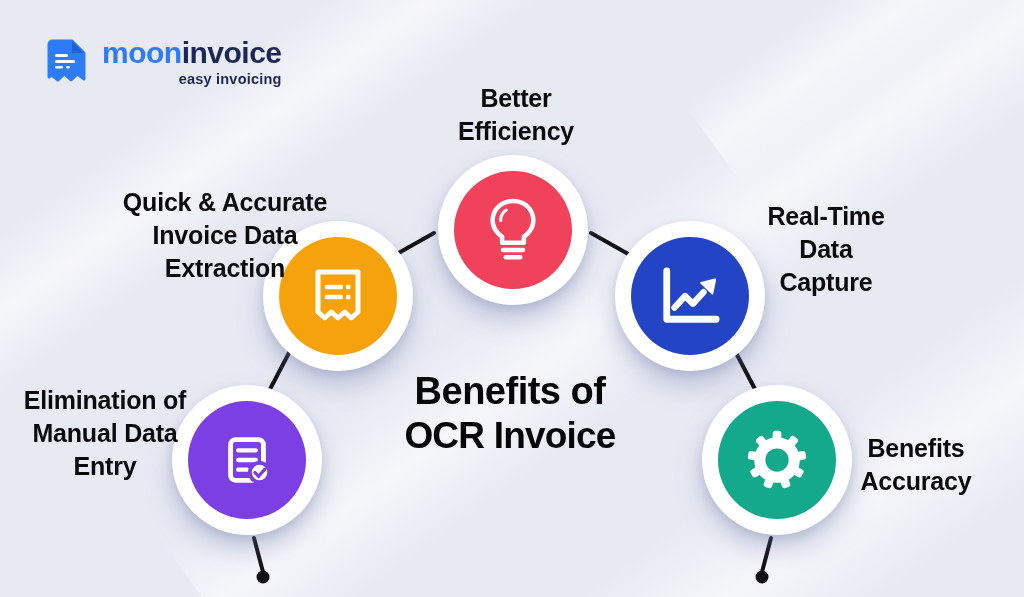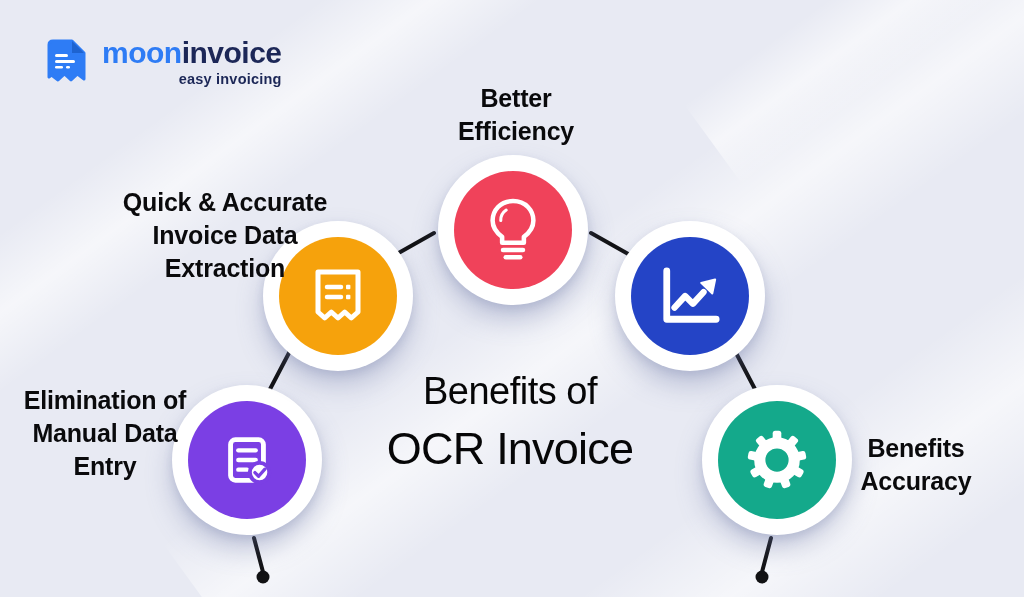--- a/index.html
+++ b/index.html
@@ -30,22 +30,22 @@
   .brand-line { font-size:30px; font-weight:700; letter-spacing:-0.5px; line-height:1; }
   .brand-moon { color:#2e7cf5; }
   .brand-invoice { color:#1c2757; }
   .tagline { align-self:flex-end; font-size:14.5px; font-weight:700; color:#1c2757; margin-top:3px; letter-spacing:0.2px; }
 
   
   .title {
     position:absolute; left:330px; top:370px; width:360px;
     text-align:center; color:#060607;
   }
-  .title-line1 { font-size:38px; font-weight:400; letter-spacing:-0.5px; margin-bottom:8px; }
-  .title-line2, .title-line3 { font-size:45px; font-weight:400; letter-spacing:-0.8px; line-height:1.25; }
+  .title-line1 { font-size:38px; font-weight:700; letter-spacing:-0.5px; }
+  .title-line2, .title-line3 { font-size:37px; font-weight:700; letter-spacing:-0.8px; line-height:1.25; }
 
   
   .bubble {
     position:absolute; width:150px; height:150px; border-radius:50%;
     background:#ffffff;
     box-shadow:0 14px 26px rgba(104,114,162,0.35), 0 4px 8px rgba(104,114,162,0.18);
     display:flex; align-items:center; justify-content:center;
   }
   .bubble-inner {
     width:118px; height:118px; border-radius:50%;
@@ -173,16 +173,19 @@
   </div>
 
   <div class="benefit-label lbl-manual">Elimination of
 Manual Data
 Entry</div>
   <div class="benefit-label lbl-extraction">Quick &amp; Accurate
 Invoice Data
 Extraction</div>
   <div class="benefit-label lbl-efficiency">Better
 Efficiency</div>
+  <div class="benefit-label lbl-realtime">Real-Time
+Data
+Capture</div>
   <div class="benefit-label lbl-accuracy">Benefits
 Accuracy</div>
 
 </div>
 
 </body></html>

